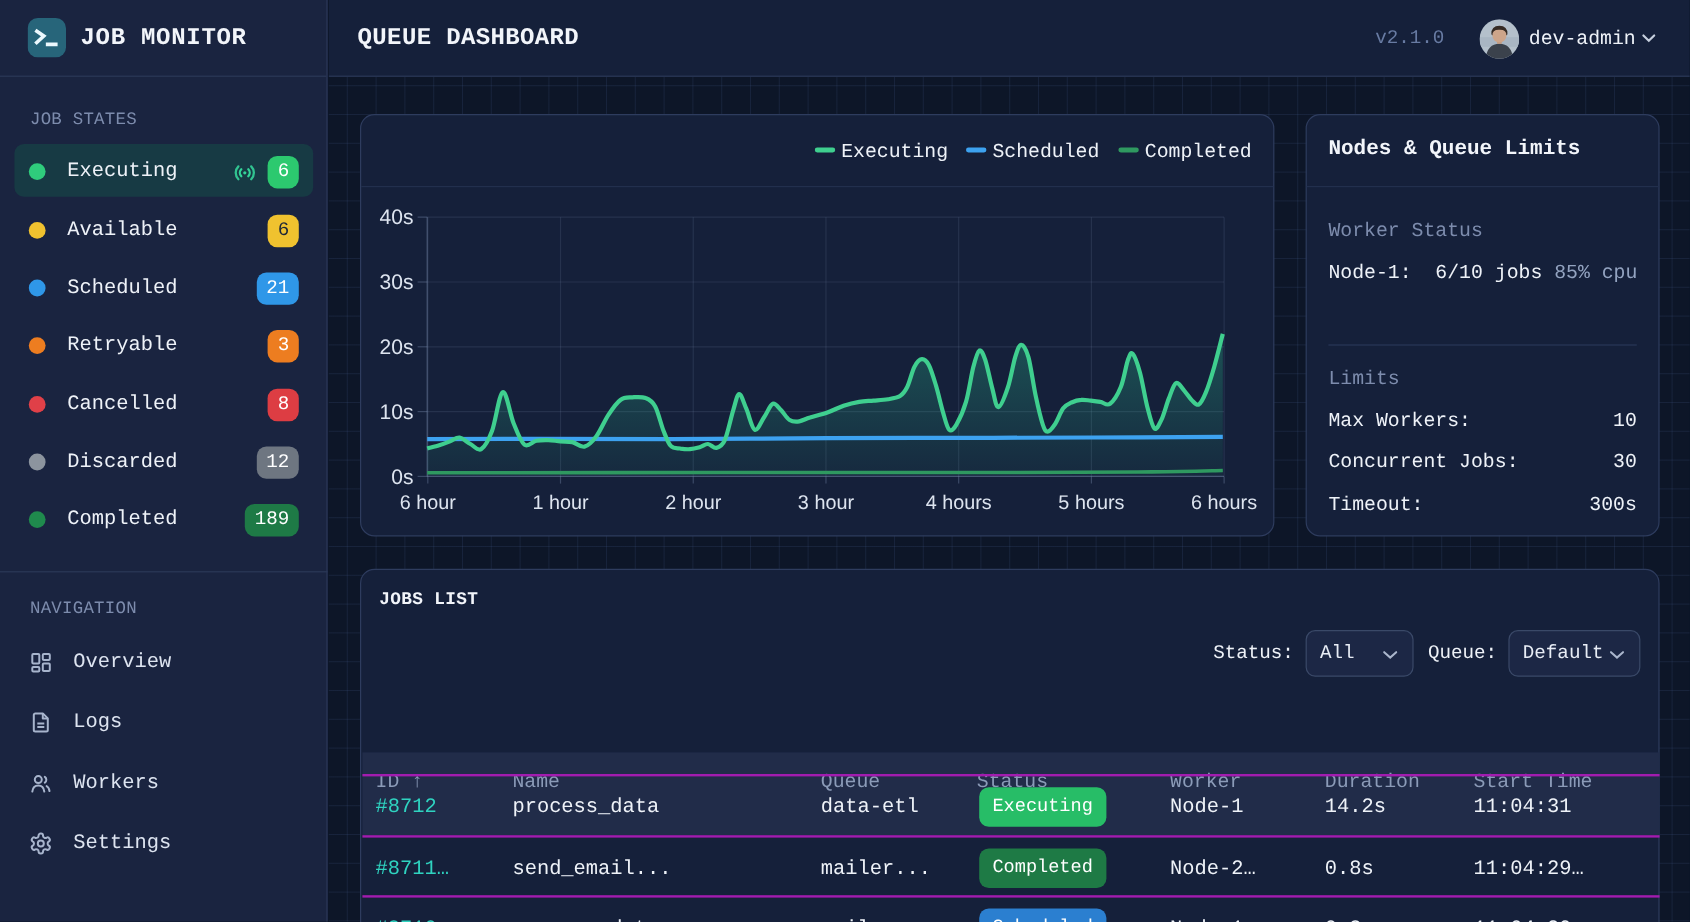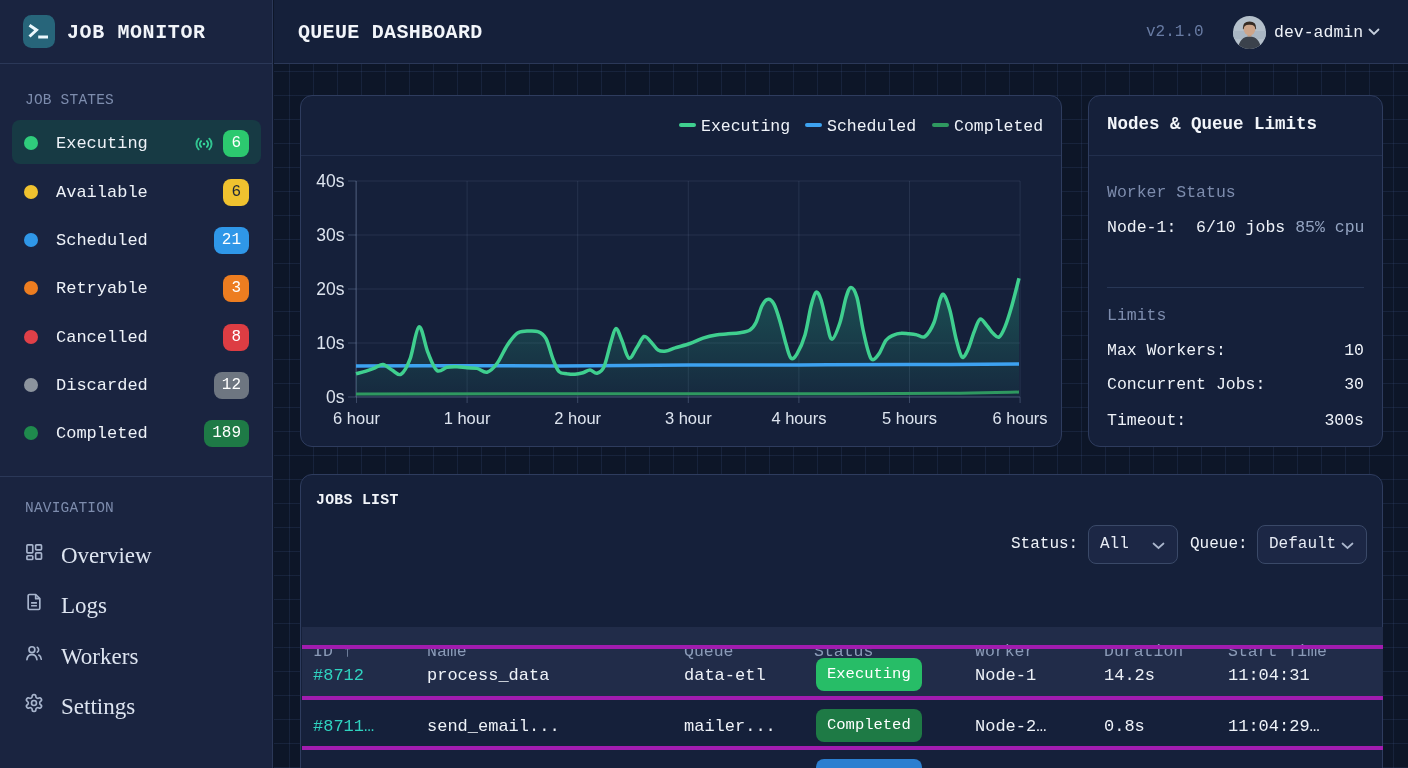--- a/index.html
+++ b/index.html
@@ -21,21 +21,21 @@
 #logo .ic { position:absolute; left:23px; top:15px; width:32px; height:33px; }
 #logo .tx { position:absolute; left:67px; top:21px; font-size:20px; font-weight:bold; color:#f2f5fa; letter-spacing:0.6px; }
 .seclabel { position:absolute; left:25px; color:#7d8cad; font-size:14.5px; letter-spacing:0.2px; }
 .sideitem { position:absolute; left:12px; width:249px; height:44px; border-radius:8px; }
 .sideitem .dot { position:absolute; left:12px; top:16px; width:14px; height:14px; border-radius:50%; }
 .sideitem .t { position:absolute; left:44px; top:14px; font-size:17px; color:#eef2f8; }
 .sideitem .badge { position:absolute; right:12px; top:10px; height:27px; line-height:27px; border-radius:8px; padding:0 8px; font-size:16px; color:#fff; }
 .sideitem.active { background:#173a44; }
 .navitem { position:absolute; left:0; width:273px; height:44px; }
 .navitem svg { position:absolute; left:24px; top:13px; }
-.navitem .t { position:absolute; left:61px; top:13px; font-size:23px; color:#dde4f0;font-family:Liberation Serif, serif; }
+.navitem .t { position:absolute; left:61px; top:13px; font-size:17px; color:#dde4f0; }
 
 #topbar { position:absolute; left:274px; top:0; right:0; height:64px; background:#15203a; border-bottom:1px solid #2b3858; }
 #topbar .title { position:absolute; left:24px; top:21px; font-size:20px; font-weight:bold; color:#f2f5fa; letter-spacing:0.3px; }
 #topbar .ver { position:absolute; left:872px; top:23px; font-size:16px; color:#687ba3; }
 #topbar .usr { position:absolute; left:1000px; top:23px; font-size:16.5px; color:#eef2f8; }
 
 .card { position:absolute; background:#15203a; border:1px solid #2e3c5e; border-radius:12px; }
 #chartcard { left:300px; top:95px; width:762px; height:352px; }
 #chartcard .hd { position:absolute; left:0; top:0; width:100%; height:60px; border-bottom:1px solid #222f4d; }
 #chartcard .hd .t { position:absolute; left:15px; top:20px; font-size:18px; font-weight:bold; color:#f2f5fa; }
@@ -52,21 +52,21 @@
 #jobscard { left:300px; top:474px; width:1083px; height:340px; }
 #jobscard .t { position:absolute; left:15px; top:17px; font-size:14.8px; font-weight:bold; color:#f2f5fa; letter-spacing:0.3px;}
 #search { position:absolute; left:16px; top:52px; width:313px; height:37px; border:1px solid #31405f; border-radius:8px; background:#131d36; }
 #search .ph { position:absolute; left:36px; top:8px; font-size:15.5px; color:#687ba3; }
 .ctl { position:absolute; top:60px; font-size:16px; color:#eef2f8; }
 .selbox { position:absolute; top:50px; height:39px; border:1px solid #3a4968; border-radius:8px; background:#1c2745; color:#e7ecf5; font-size:16px; }
 .selbox .v { position:absolute; left:11px; top:9px; }
 
 #thead { position:absolute; left:1px; top:112px; width:1081px; height:69px; background:#212c49;margin-top:40px; }
 .th { position:absolute; top:15px; font-size:16.5px; color:#8b9bb8; }
-.trow { position:absolute; left:1px; width:1081px; height:51px; background:transparent; border-top:4px solid #a21caf; }
+.trow { position:absolute; left:1px; width:1081px; height:51px; background:transparent; border-top:2px solid #a21caf; }
 .td { position:absolute; top:17px; font-size:17px; color:#eef2f8; }
 .td.id { color:#2fd3c0; }
 .pill { position:absolute; border-radius:8px; height:33px; line-height:33px; padding:0 11px; font-size:15.5px; color:#fff; top:9px;}
 .c-id { left:11px; } .c-name { left:125px; } .c-queue { left:382px; } .c-status { left:512px; } .pill.c-status { left:514px; } .c-worker { left:673px; } .c-dur { left:802px; } .c-start { left:926px; }
 </style>
 </head>
 <body>
 <div id="main"></div>
 <div id="topbar">
   <div class="title">QUEUE DASHBOARD</div>

